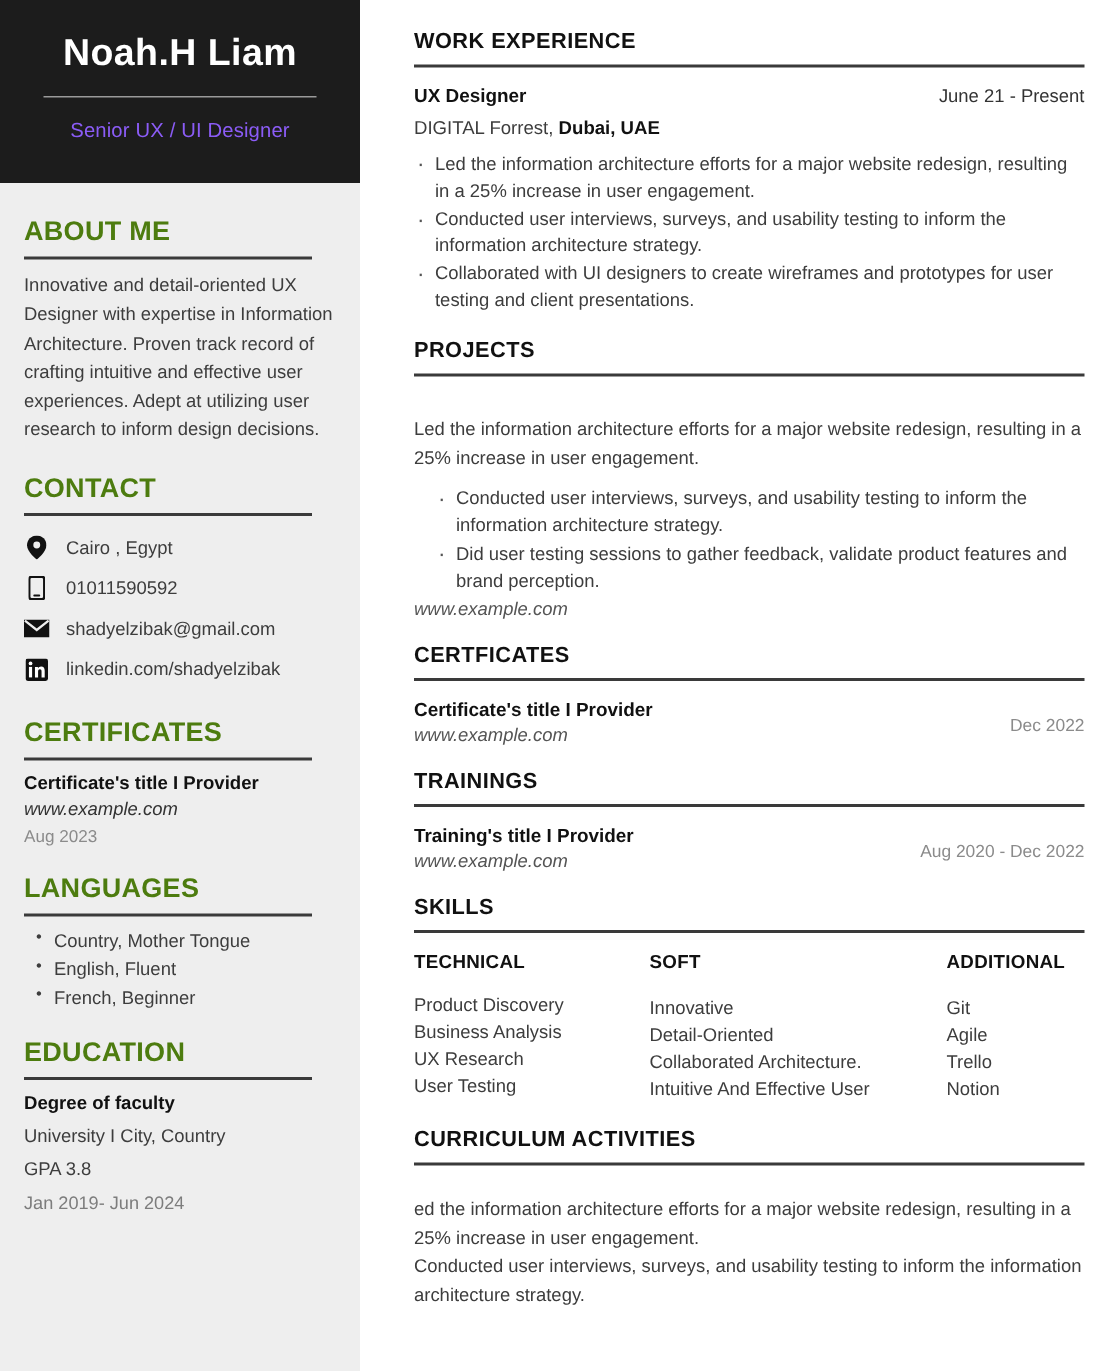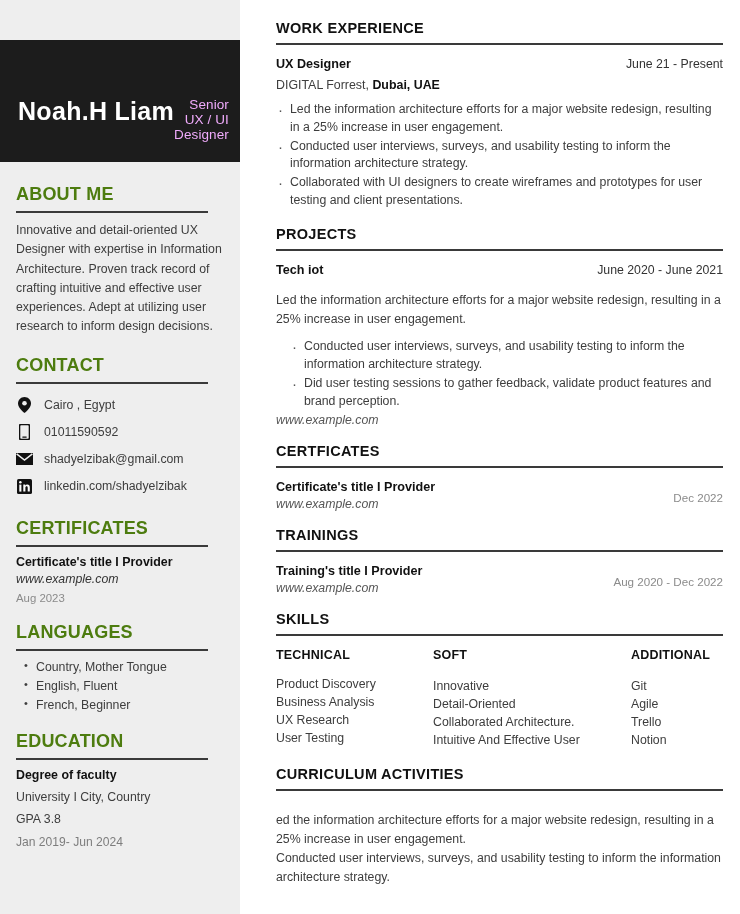--- a/index.html
+++ b/index.html
@@ -25,41 +25,40 @@
     width: 240px;
     flex: 0 0 240px;
     background: #eeeeee;
     position: relative;
   }
   .sidebar-header {
     background: #1c1c1c;
     height: 122px;
     padding: 22px 18px 0 18px;
     display: flex;
-    flex-direction: row;
+    flex-direction: column;
     align-items: center;
-    margin-top: 40px;
   }
   .name {
     color: #ffffff;
     font-size: 25px;
     font-weight: bold;
     letter-spacing: 0.3px;
     line-height: 1.1;
     text-align: center;
     white-space: nowrap;
   }
   .name-rule {
     width: 182px;
     height: 1px;
     background: #9a9a9a;
     margin: 14px 0 0 0;
   }
   .title-sub {
-    color: #f0abfc;
+    color: #8b5cf6;
     font-size: 13.5px;
     font-weight: normal;
     margin-top: 14px;
     text-align: right;
     letter-spacing: 0.1px;
   }
 
   .sb-body { padding: 0 16px 20px 16px; }
 
   .sb-section { margin-top: 18px; }
@@ -392,24 +391,20 @@
         <li>Conducted user interviews, surveys, and usability testing to inform the information architecture strategy.</li>
         <li>Collaborated with UI designers to create wireframes and prototypes for user testing and client presentations.</li>
       </ul>
     </section>
 
     <div class="spacer-14"></div>
 
     <section class="m-section">
       <div class="m-head">PROJECTS</div>
       <div class="m-rule"></div>
-      <div class="row-split">
-        <span class="job-title">Tech iot</span>
-        <span class="job-date">June 2020 - June 2021</span>
-      </div>
       <div class="spacer-14"></div>
       <p class="m-para">Led the information architecture efforts for a major website redesign, resulting in a 25% increase in user engagement.</p>
       <ul class="m-ul indented">
         <li>Conducted user interviews, surveys, and usability testing to inform the information architecture strategy.</li>
         <li>Did user testing sessions to gather feedback, validate product features and brand perception.</li>
       </ul>
       <div class="m-url">www.example.com</div>
     </section>
 
     <div class="spacer-14"></div>

